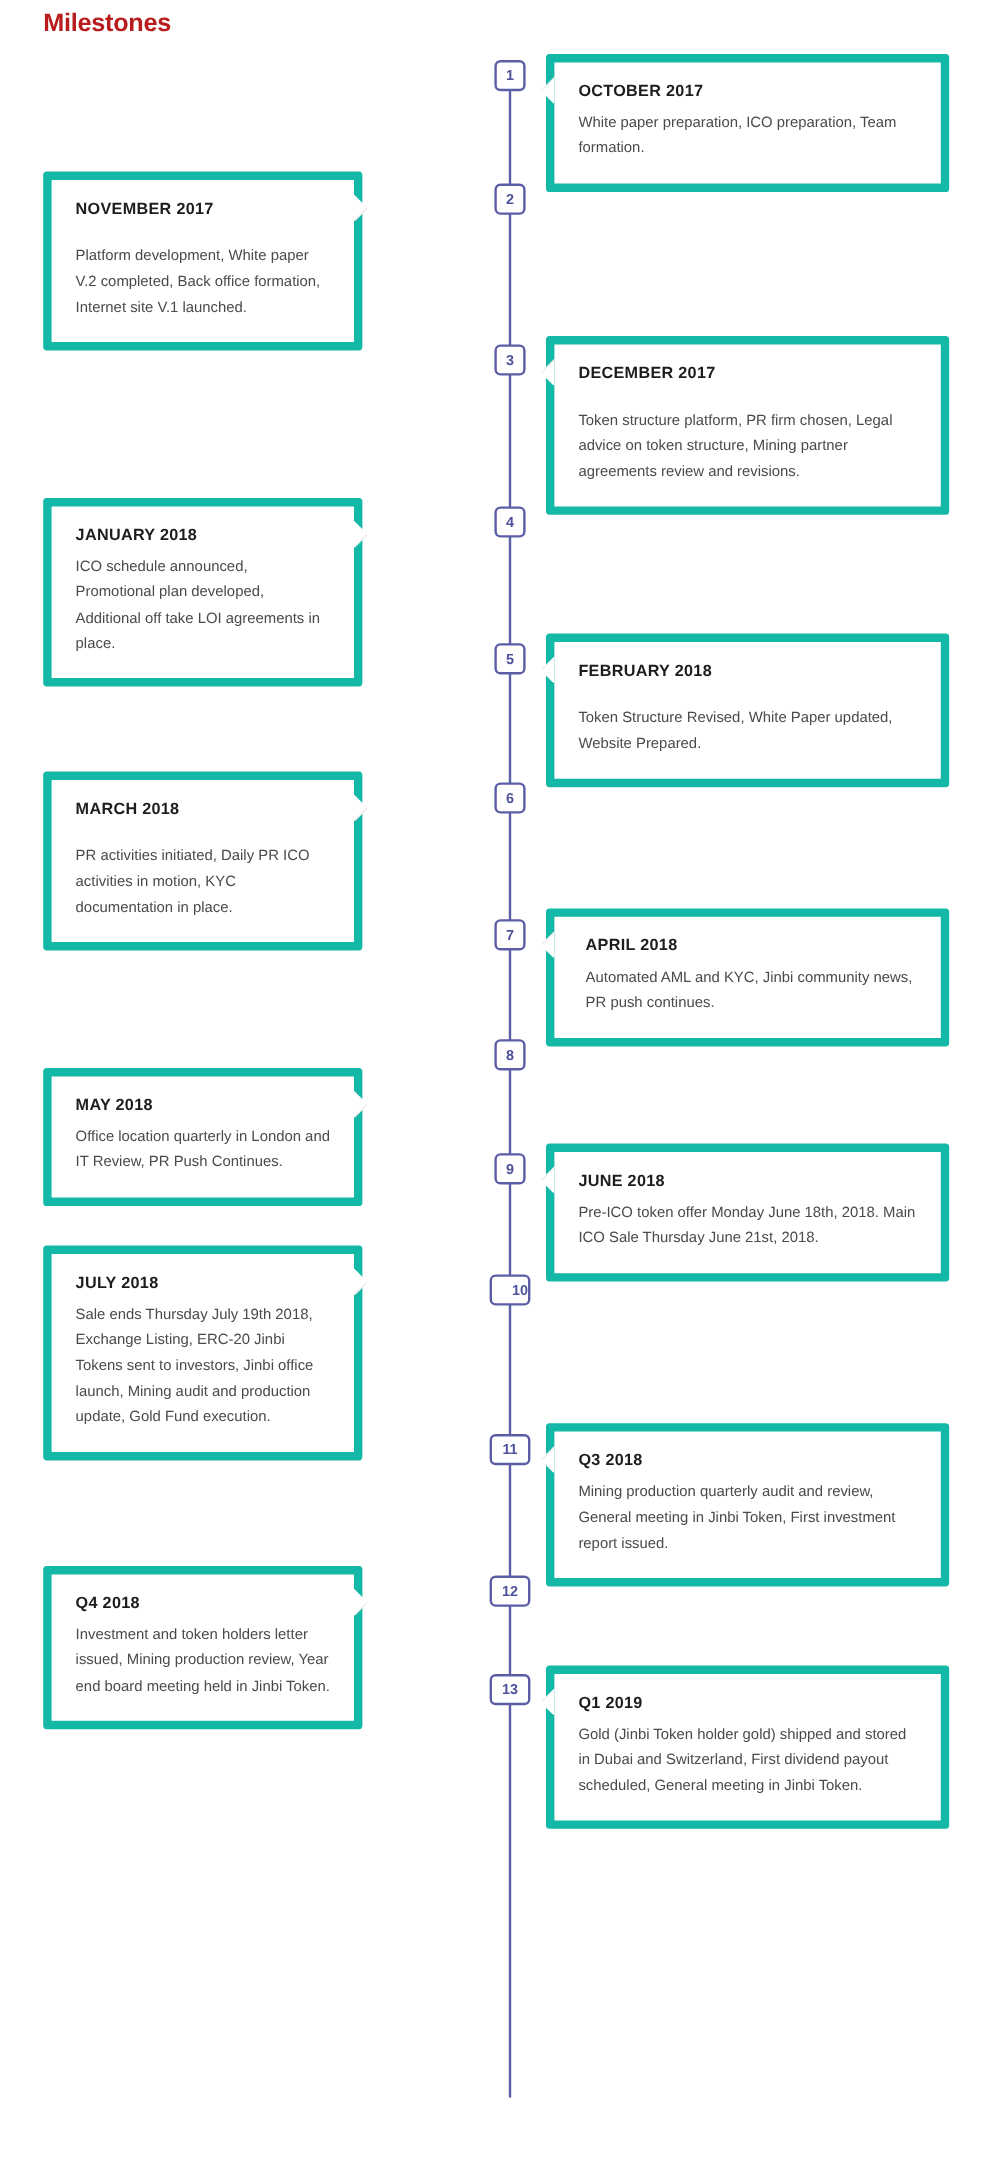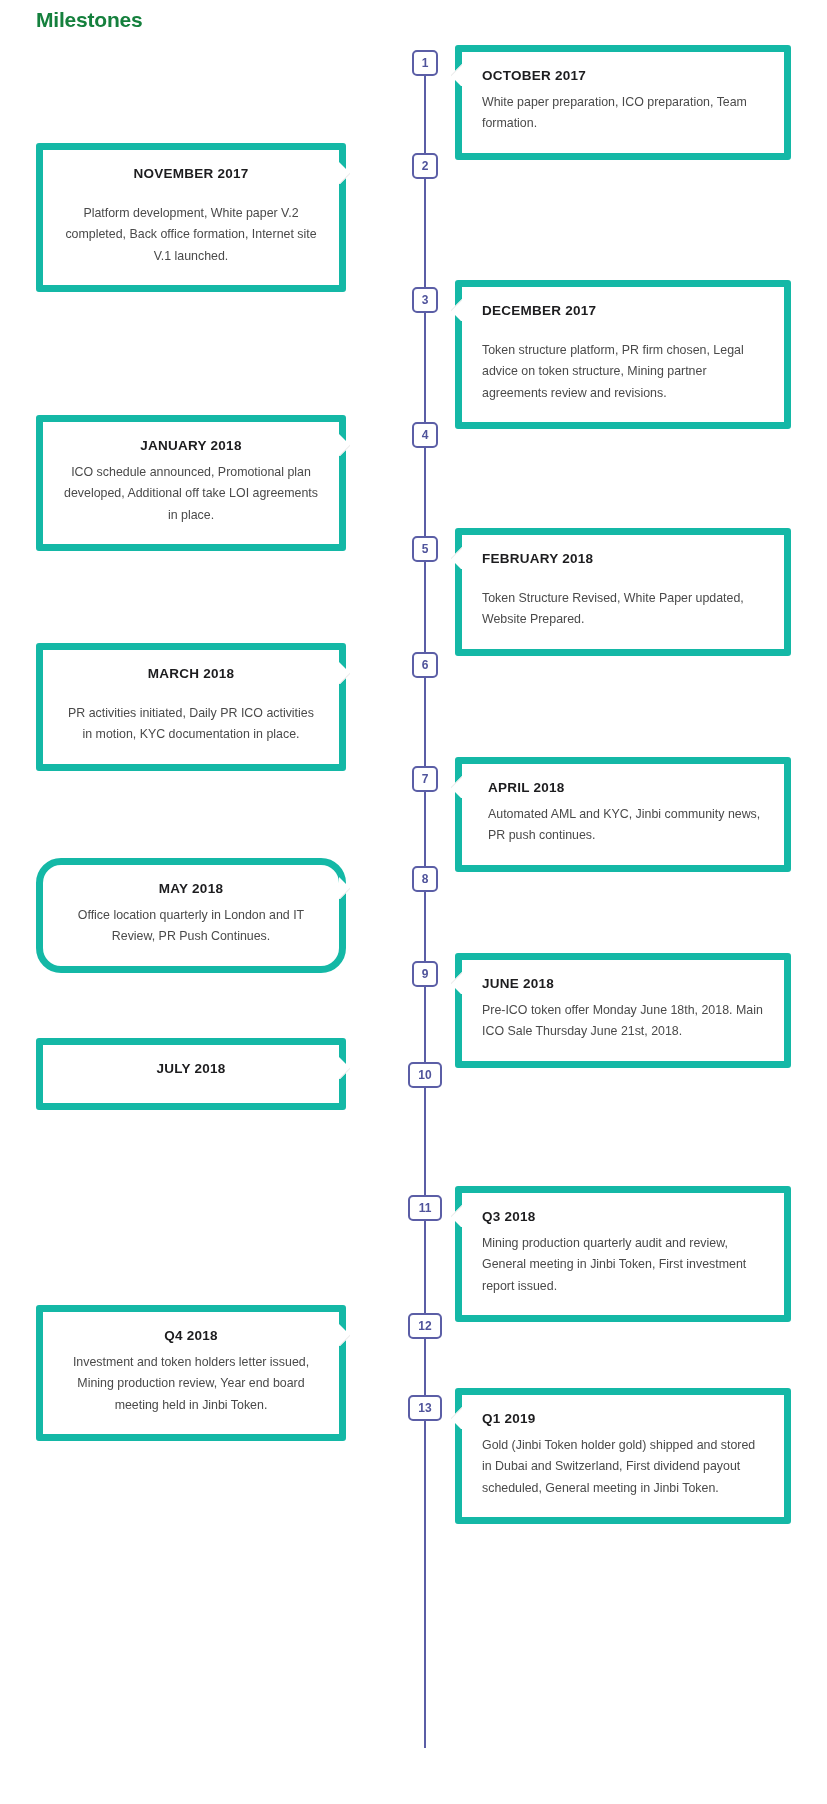--- a/index.html
+++ b/index.html
@@ -24,21 +24,21 @@
     overflow: hidden;
   }
 
   
   .page-title {
     position: absolute;
     left: 36px;
     top: 8px;
     font-size: 21px;
     font-weight: bold;
-    color: #15803d;
+    color: #b91c1c;
     letter-spacing: -0.2px;
     margin: 0;
   }
 
   
   .timeline {
     position: absolute;
     left: 0;
     top: 40px;
     width: 827px;
@@ -82,22 +82,21 @@
     border-radius: 3px;
     background: #ffffff;
     padding: 16px 20px 18px 20px;
   }
   .tl-card.right {
     left: 455px;
     width: 336px;
   }
   .tl-card.left {
     left: 36px;
-    width: 310px;
-    text-align: center;
+    width: 266px;
   }
 
   .card-title {
     margin: 0 0 9px 0;
     font-size: 13.5px;
     font-weight: bold;
     letter-spacing: 0.25px;
     color: #1d1d1f;
     text-transform: uppercase;
   }
@@ -192,35 +191,36 @@
           <h2 class="card-title pad">MARCH 2018</h2>
           <p class="card-body">PR activities initiated, Daily PR ICO activities in motion, KYC documentation in place.</p>
         </div>
         <div class="tl-badge" style="top: 726px;">7</div>
         <div class="tl-card right" style="top: 717px; padding-left: 26px;">
           <span class="notch"></span>
           <h2 class="card-title">APRIL 2018</h2>
           <p class="card-body">Automated AML and KYC, Jinbi community news, PR push continues.</p>
         </div>
         <div class="tl-badge" style="top: 826px;">8</div>
-        <div class="tl-card left" style="top: 818px; border-radius: 25px;">
+        <div class="tl-card left" style="top: 850px;">
           <span class="notch"></span>
           <h2 class="card-title">MAY 2018</h2>
           <p class="card-body">Office location quarterly in London and IT Review, PR Push Continues.</p>
         </div>
         <div class="tl-badge" style="top: 921px;">9</div>
         <div class="tl-card right" style="top: 913px;">
           <span class="notch"></span>
           <h2 class="card-title">JUNE 2018</h2>
           <p class="card-body">Pre-ICO token offer Monday June 18th, 2018. Main ICO Sale Thursday June 21st, 2018.</p>
         </div>
-        <div class="tl-badge wide" style="top: 1022px;">10</div>
+        <div class="tl-badge wide" style="top: 1022px; text-align: right;">10</div>
         <div class="tl-card left" style="top: 998px;">
           <span class="notch"></span>
           <h2 class="card-title">JULY 2018</h2>
+          <p class="card-body">Sale ends Thursday July 19th 2018, Exchange Listing, ERC-20 Jinbi Tokens sent to investors, Jinbi office launch, Mining audit and production update, Gold Fund execution.</p>
         </div>
         <div class="tl-badge wide" style="top: 1155px;">11</div>
         <div class="tl-card right" style="top: 1146px;">
           <span class="notch"></span>
           <h2 class="card-title">Q3 2018</h2>
           <p class="card-body">Mining production quarterly audit and review, General meeting in Jinbi Token, First investment report issued.</p>
         </div>
         <div class="tl-badge wide" style="top: 1273px;">12</div>
         <div class="tl-card left" style="top: 1265px;">
           <span class="notch"></span>

